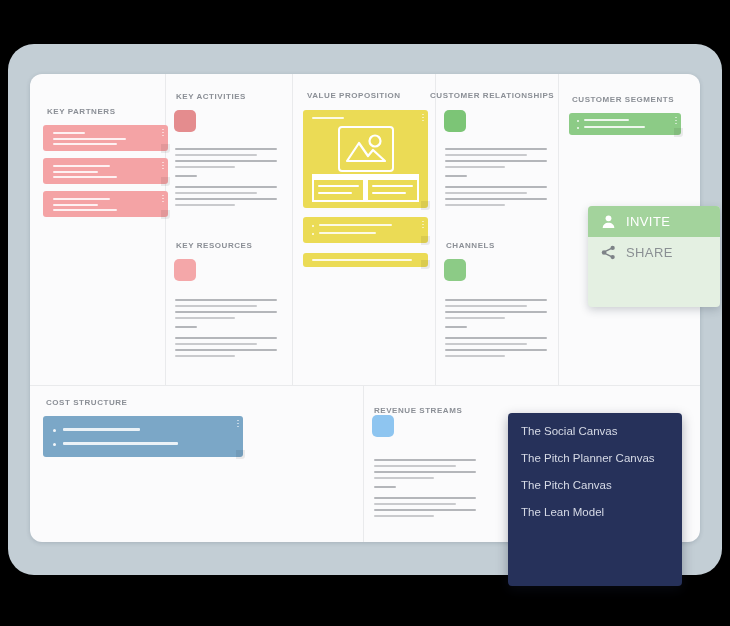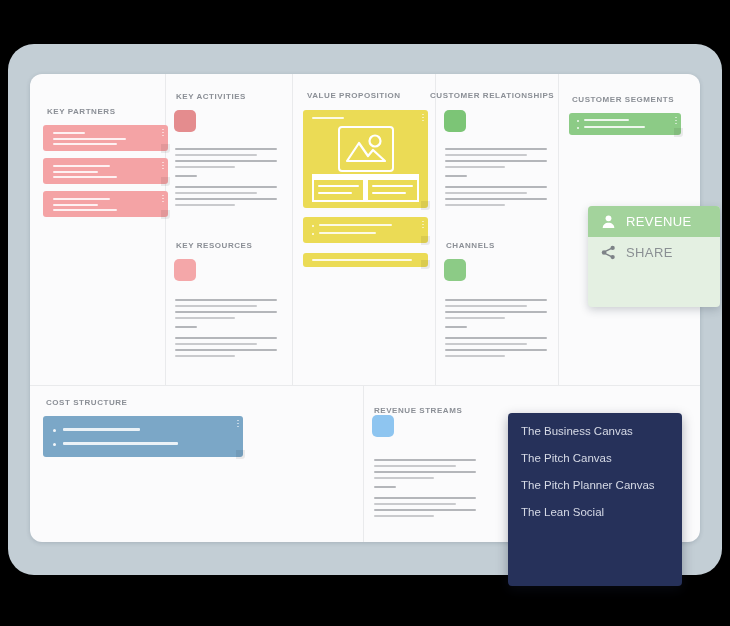--- a/index.html
+++ b/index.html
@@ -241,36 +241,36 @@
 
 <div id="action-menu">
 
   <div class="menu-item active">
     <span class="mi-ico">
       <svg width="15" height="15" viewBox="0 0 16 16">
           <circle cx="8" cy="4.6" r="3.1" fill="#fff"></circle>
           <path d="M1.8 15c0-3.6 2.8-5.7 6.2-5.7s6.2 2.1 6.2 5.7z" fill="#fff"></path>
         </svg>
     </span>
-    <span class="mi-lbl">REVENUE</span>
+    <span class="mi-lbl">INVITE</span>
   </div>
 
   <div class="menu-item">
     <span class="mi-ico">
       <svg width="15" height="15" viewBox="0 0 16 16">
         <circle cx="12.4" cy="3.1" r="2.3" fill="#7d8287"></circle>
         <circle cx="3.3" cy="8" r="2.5" fill="#7d8287"></circle>
         <circle cx="12.4" cy="12.9" r="2.3" fill="#7d8287"></circle>
         <path d="M4.6 6.9 L11.2 3.6 M4.6 9.1 L11.2 12.4" stroke="#7d8287" stroke-width="1.5" fill="none"></path>
       </svg>
     </span>
     <span class="mi-lbl">SHARE</span>
   </div>
 
 
 </div>
 
 <div id="canvas-dropdown">
-  <div class="dd-item">The Business Canvas</div>
+  <div class="dd-item">The Social Canvas</div>
+  <div class="dd-item">The Pitch Planner Canvas</div>
   <div class="dd-item">The Pitch Canvas</div>
-  <div class="dd-item">The Pitch Planner Canvas</div>
-  <div class="dd-item">The Lean Social</div>
+  <div class="dd-item">The Lean Model</div>
 </div>
 
 </body></html>

